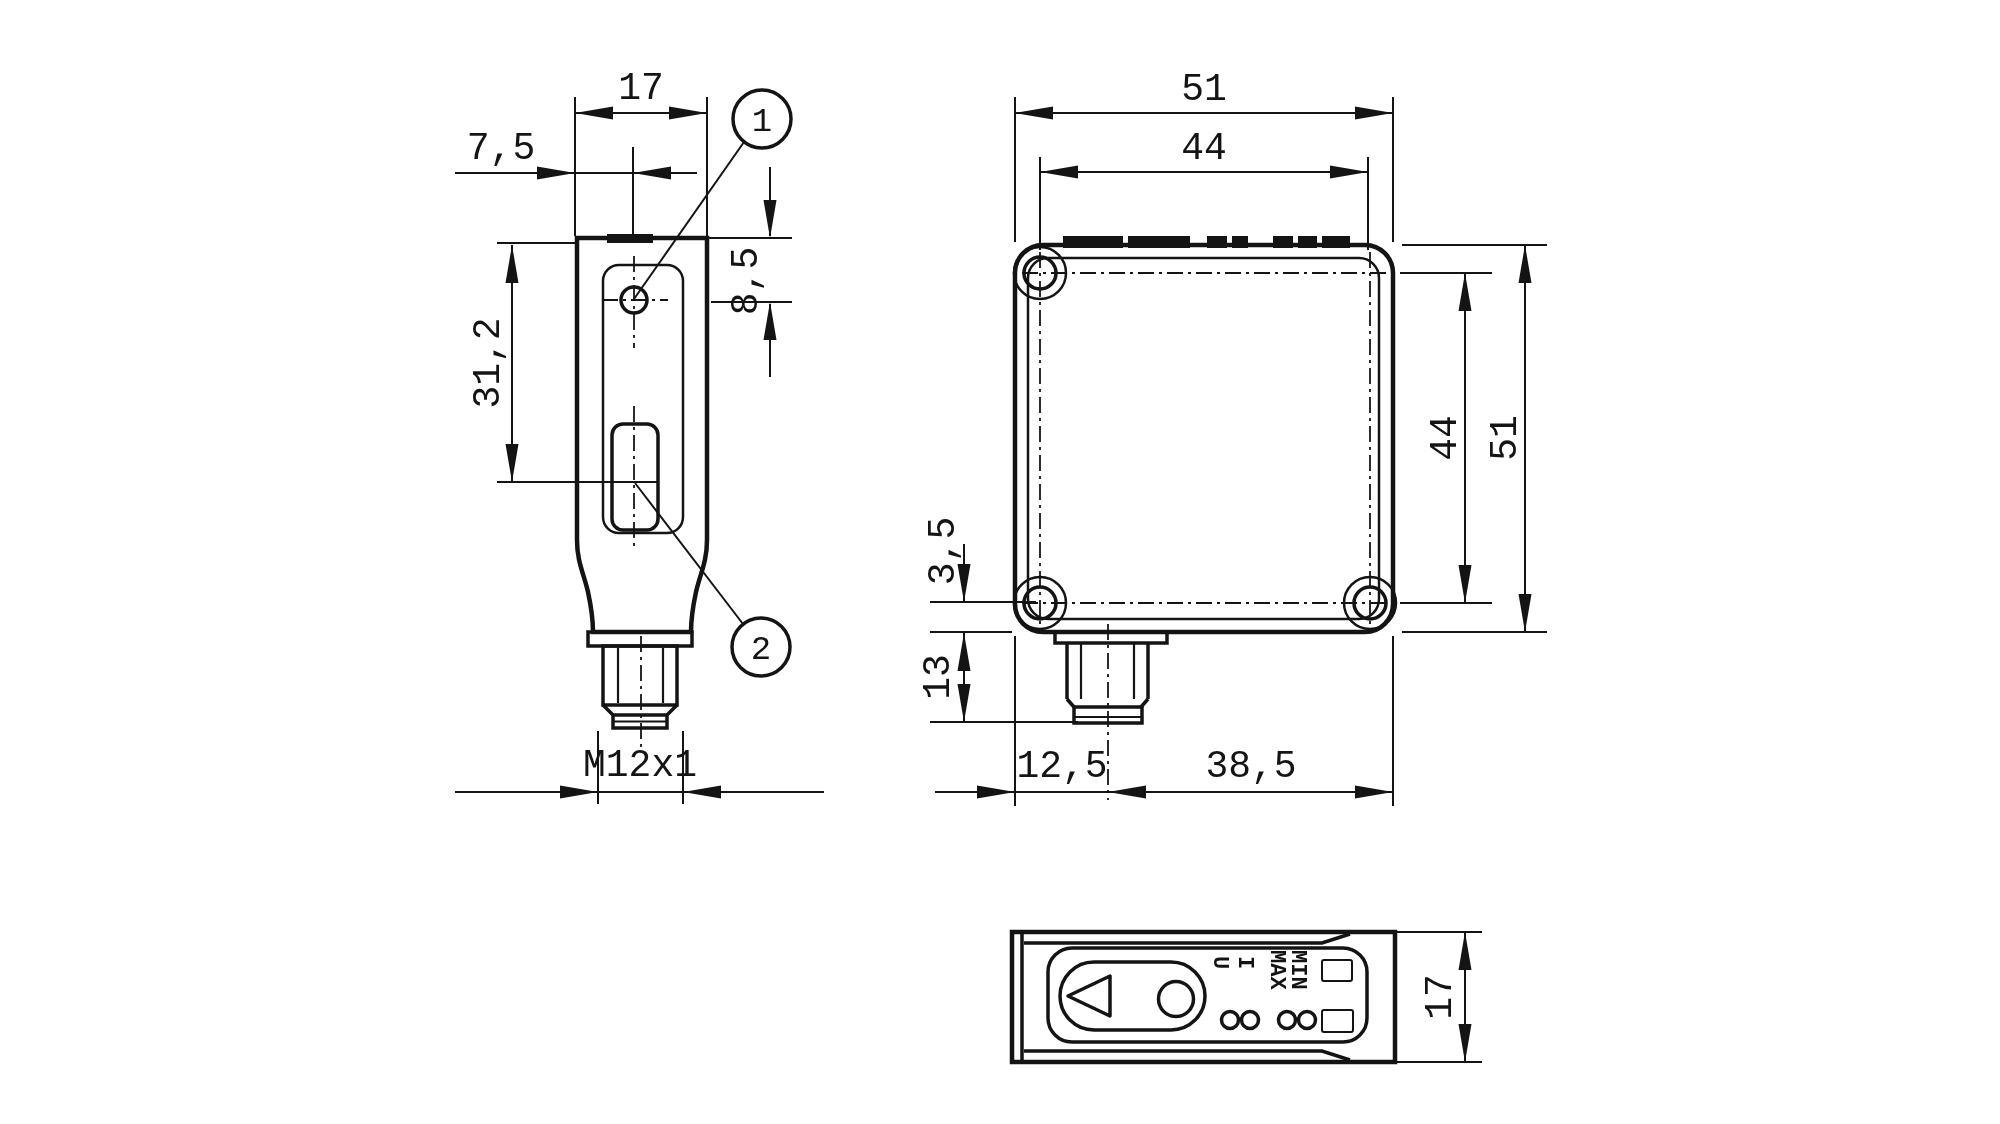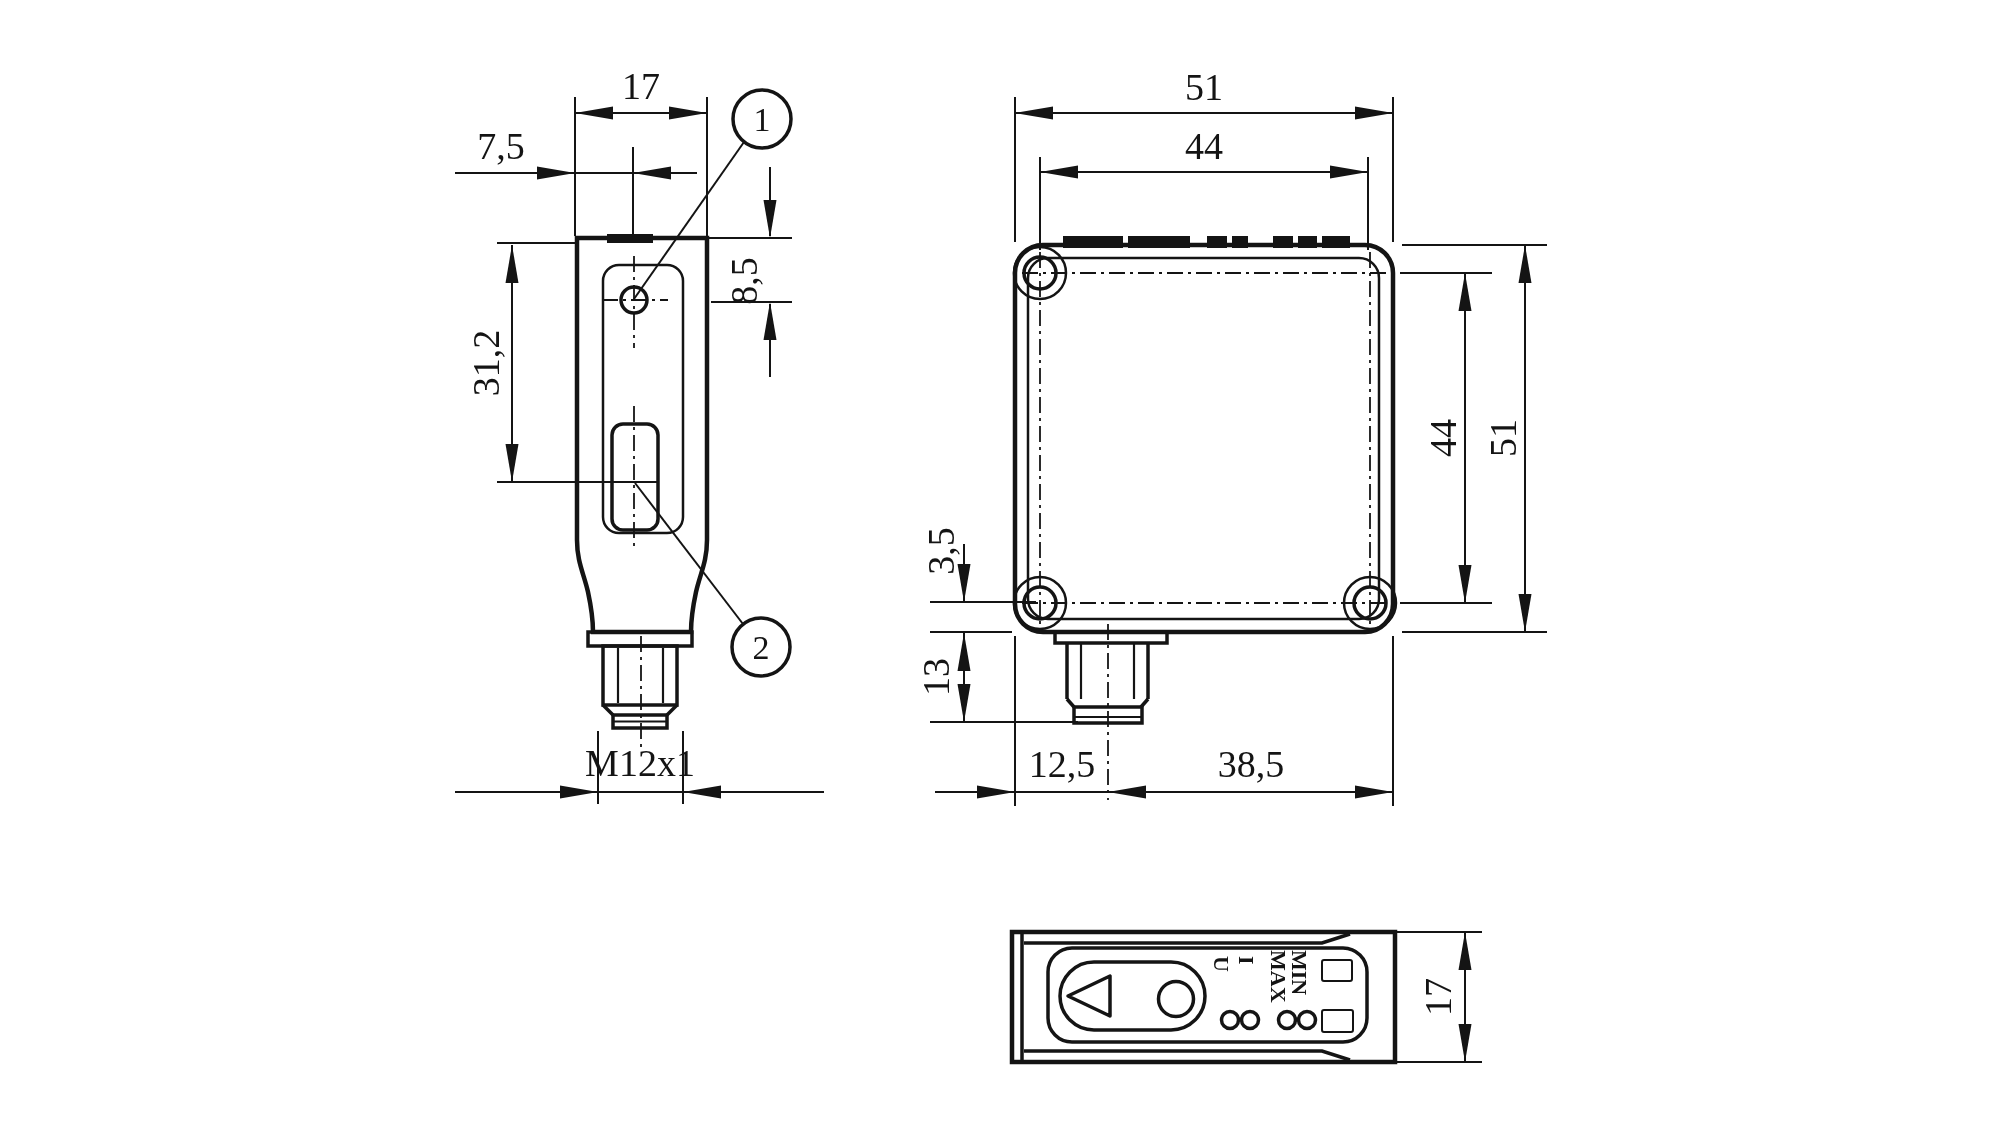--- a/index.html
+++ b/index.html
@@ -1,16 +1,16 @@
 <!DOCTYPE html>
 <html><head>
 <meta charset="utf-8">
 <style>
   html,body{margin:0;padding:0;background:#ffffff;}
-  .stage{width:2000px;height:1124px;background:#fff;position:relative;font-family:Liberation Serif, serif;}
+  .stage{width:2000px;height:1124px;background:#fff;position:relative;font-family:Liberation Mono, monospace;}
   svg{display:block;}
   .outline{fill:#ffffff;stroke:#141414;stroke-width:4.5;}
   .thin{fill:none;stroke:#141414;stroke-width:2.5;}
   .med{fill:none;stroke:#141414;stroke-width:3.5;}
   .facet{fill:none;stroke:#141414;stroke-width:2.2;}
   .dim{fill:none;stroke:#141414;stroke-width:2;}
   .cl{fill:none;stroke:#141414;stroke-width:1.8;stroke-dasharray:16 5 3 5;}
   .arr{fill:#141414;stroke:none;}
   .dtext{fill:#141414;font-size:38px;text-anchor:middle;}
   .ltext{fill:#141414;font-size:22px;font-weight:bold;text-anchor:start;}

